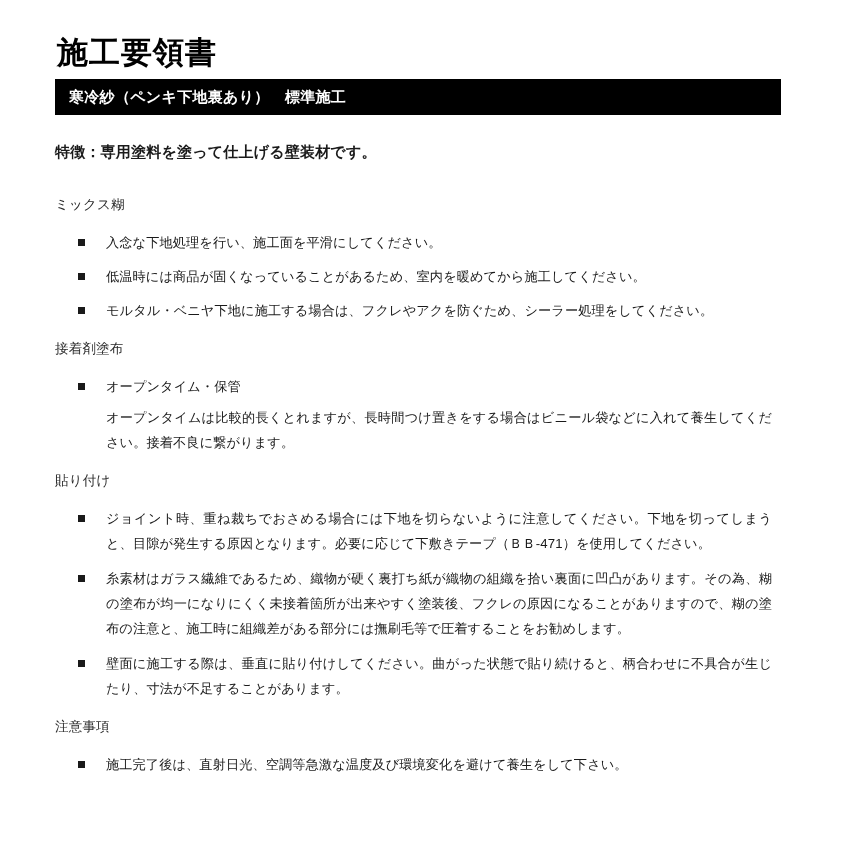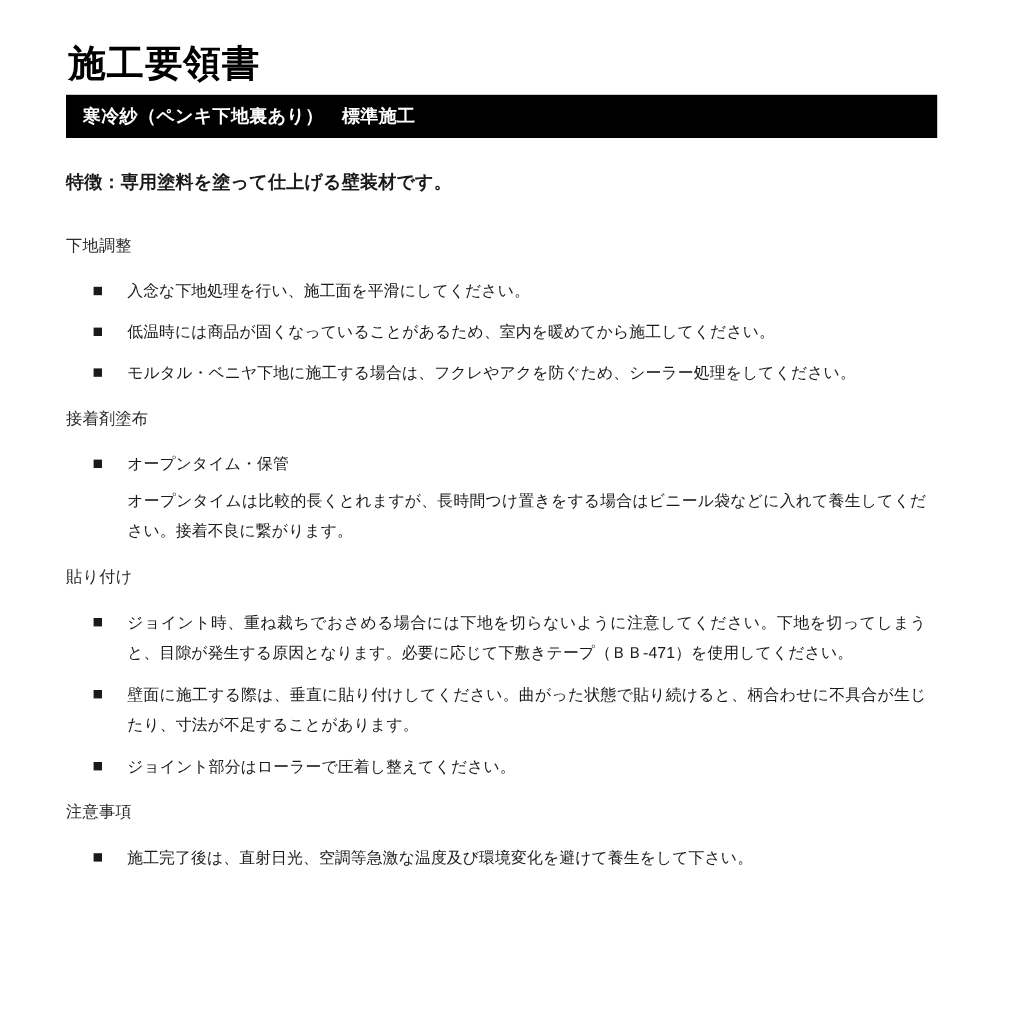--- a/index.html
+++ b/index.html
@@ -148,42 +148,42 @@
 
   <div class="banner">
     <span class="banner-text">寒冷紗（ペンキ下地裏あり）　標準施工</span>
   </div>
 
   <div class="feature-line">特徴：専用塗料を塗って仕上げる壁装材です。</div>
 
   <div class="content">
 
     <div class="section">
-      <div class="section-heading">下地調整</div>
+      <div class="section-heading">ミックス糊</div>
       <ul class="bullet-list">
         <li class="bullet">入念な下地処理を行い、施工面を平滑にしてください。</li>
         <li class="bullet">低温時には商品が固くなっていることがあるため、室内を暖めてから施工してください。</li>
         <li class="bullet">モルタル・ベニヤ下地に施工する場合は、フクレやアクを防ぐため、シーラー処理をしてください。</li>
       </ul>
     </div>
 
     <div class="section adhesive">
       <div class="section-heading">接着剤塗布</div>
       <ul class="bullet-list">
         <li class="bullet">オープンタイム・保管</li>
       </ul>
       <div class="subpara">オープンタイムは比較的長くとれますが、長時間つけ置きをする場合はビニール袋などに入れて養生してください。接着不良に繋がります。</div>
     </div>
 
     <div class="section paste">
       <div class="section-heading">貼り付け</div>
       <ul class="bullet-list">
         <li class="bullet">ジョイント時、重ね裁ちでおさめる場合には下地を切らないように注意してください。下地を切ってしまうと、目隙が発生する原因となります。必要に応じて下敷きテープ（ＢＢ-471）を使用してください。</li>
+        <li class="bullet">糸素材はガラス繊維であるため、織物が硬く裏打ち紙が織物の組織を拾い裏面に凹凸があります。その為、糊の塗布が均一になりにくく未接着箇所が出来やすく塗装後、フクレの原因になることがありますので、糊の塗布の注意と、施工時に組織差がある部分には撫刷毛等で圧着することをお勧めします。</li>
         <li class="bullet">壁面に施工する際は、垂直に貼り付けしてください。曲がった状態で貼り続けると、柄合わせに不具合が生じたり、寸法が不足することがあります。</li>
-        <li class="bullet">ジョイント部分はローラーで圧着し整えてください。</li>
       </ul>
     </div>
 
     <div class="section">
       <div class="section-heading">注意事項</div>
       <ul class="bullet-list">
         <li class="bullet">施工完了後は、直射日光、空調等急激な温度及び環境変化を避けて養生をして下さい。</li>
       </ul>
     </div>
 

